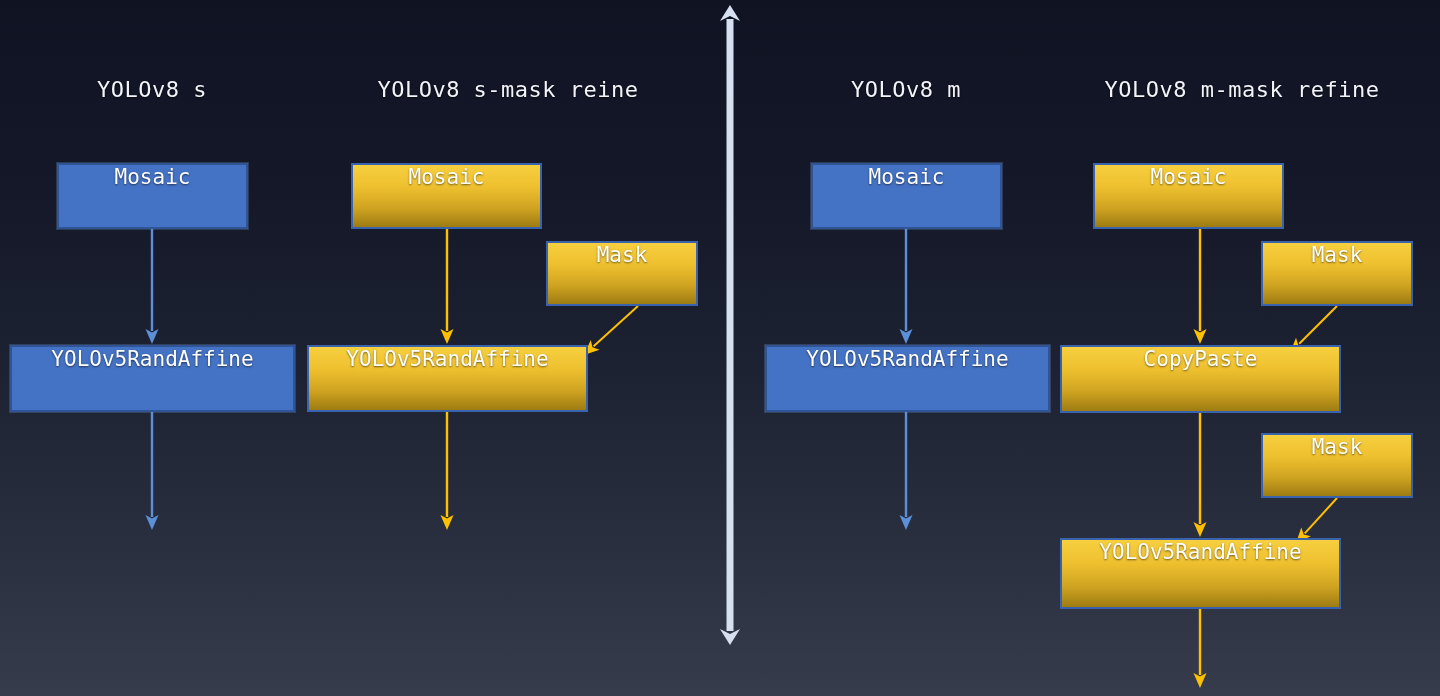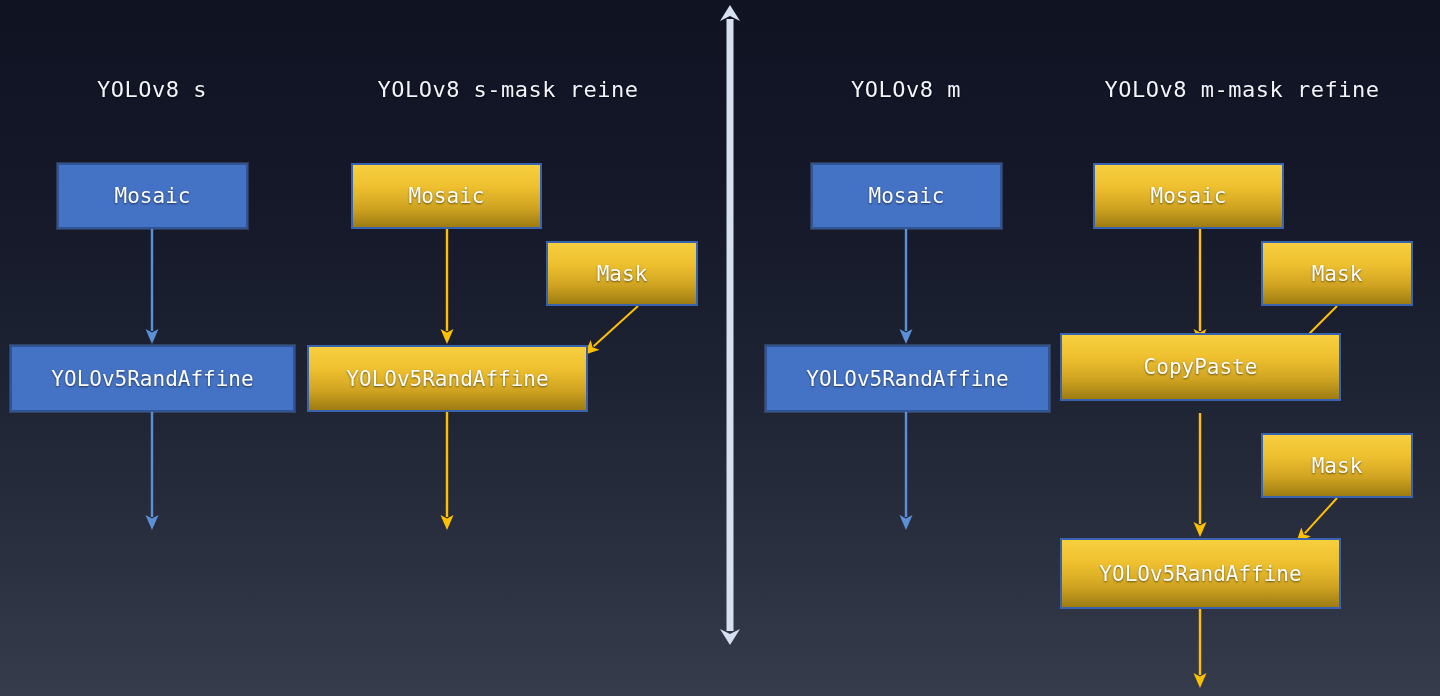--- a/index.html
+++ b/index.html
@@ -27,21 +27,20 @@
     white-space: nowrap;
     text-align: center;
     text-shadow: 0 1px 2px rgba(0,0,0,0.65);
     user-select: none;
   }
   
   .node {
     position: absolute;
     box-sizing: border-box;
     display: flex;
-    align-items: center;
     justify-content: center;
     color: #ffffff;
     font-family: "DejaVu Sans Mono", "Liberation Mono", monospace;
     font-size: 21px;
     letter-spacing: 0px;
     white-space: nowrap;
     text-shadow: 0 1px 2px rgba(0,0,0,0.55);
     user-select: none;
   }
   .node.blue {
@@ -151,21 +150,21 @@
       </div>
       <div class="node blue" style="left: 765px; top: 345px; width: 285px; height: 67px;">
         <span class="label" style="font-size: 21px;">YOLOv5RandAffine</span>
       </div>
       <div class="node yellow" style="left: 1093px; top: 163px; width: 191px; height: 66px;">
         <span class="label">Mosaic</span>
       </div>
       <div class="node yellow" style="left: 1261px; top: 241px; width: 152px; height: 65px;">
         <span class="label">Mask</span>
       </div>
-      <div class="node yellow" style="left: 1060px; top: 333px; width: 281px; height: 68px;">
+      <div class="node yellow" style="left: 1060px; top: 345px; width: 281px; height: 68px;">
         <span class="label">CopyPaste</span>
       </div>
       <div class="node yellow" style="left: 1261px; top: 433px; width: 152px; height: 65px;">
         <span class="label">Mask</span>
       </div>
       <div class="node yellow" style="left: 1060px; top: 538px; width: 281px; height: 71px;">
         <span class="label" style="font-size: 21px;">YOLOv5RandAffine</span>
       </div>
     </div>
 

